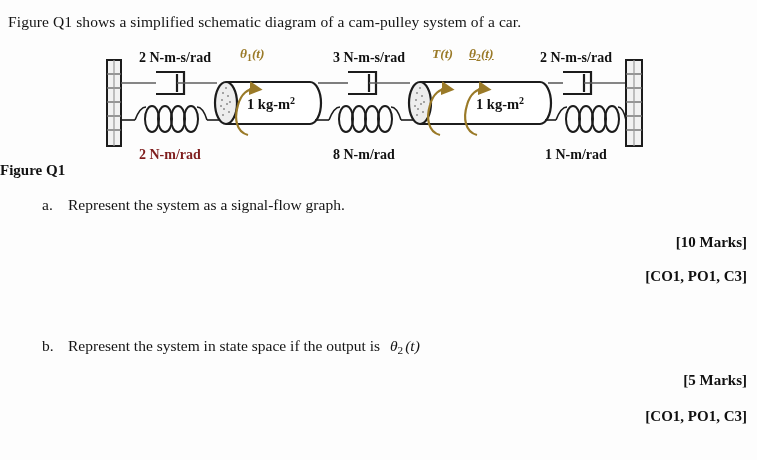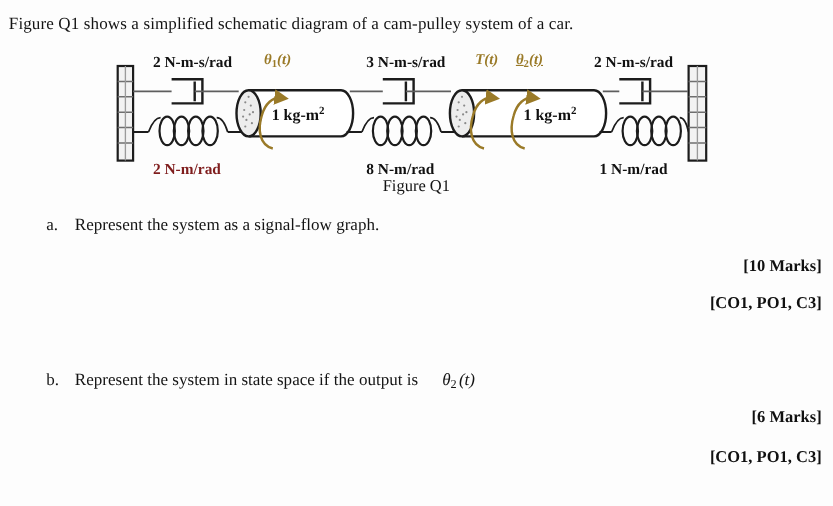--- a/index.html
+++ b/index.html
@@ -41,23 +41,23 @@
     width: 757px;
     height: 125px;
   }
   #figure-svg { display: block; }
 
   .fig-caption {
     position: absolute;
     left: 0;
     top: 162px;
     width: 757px;
-    text-align: center;
+    text-align: left;
     font-size: 15px;
-    font-weight: normal;
+    font-weight: bold;
     color: #121212;
   }
 
   
   .q-item {
     position: absolute;
     font-size: 15.5px;
     color: #141414;
     white-space: nowrap;
   }
@@ -247,18 +247,18 @@
   <div class="fig-caption">Figure Q1</div>
 
   <div class="q-letter" style="left:42px; top:196px;">a.</div>
   <div class="q-item" style="left:68px; top:196px;">Represent the system as a signal-flow graph.</div>
   <div class="marks" style="top:234px;">[10 Marks]</div>
   <div class="marks" style="top:268px;">[CO1, PO1, C3]</div>
 
   <div class="q-letter" style="left:42px; top:337px;">b.</div>
   <div class="q-item" style="left:68px; top:337px;">
     <span class="q-text">Represent the system in state space if the output is</span>
-    <span style="margin-left:18px;"><span class="mathvar">θ</span><span class="sub">2</span><span class="mathvar" style="margin-left:2px;">(t)</span></span>
+    <span style="margin-left:6px;"><span class="mathvar">θ</span><span class="sub">2</span><span class="mathvar" style="margin-left:2px;">(t)</span></span>
   </div>
-  <div class="marks" style="top:372px;">[6 Marks]</div>
+  <div class="marks" style="top:372px;">[5 Marks]</div>
   <div class="marks" style="top:408px;">[CO1, PO1, C3]</div>
 
 </div>
 
 </body></html>

